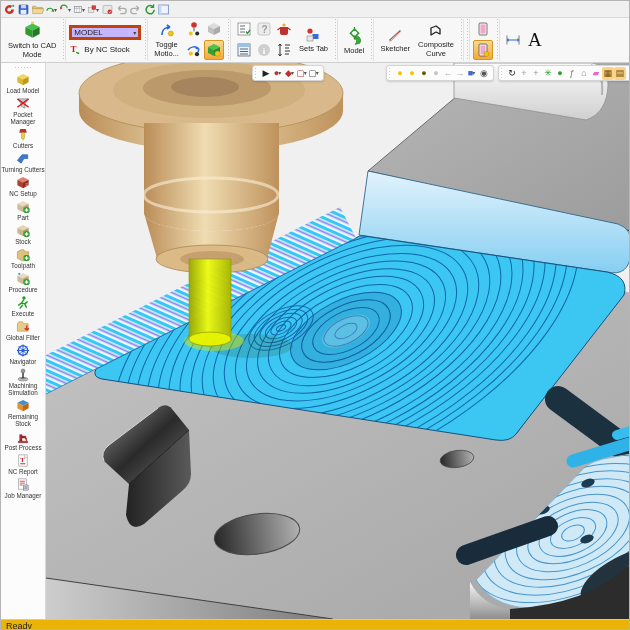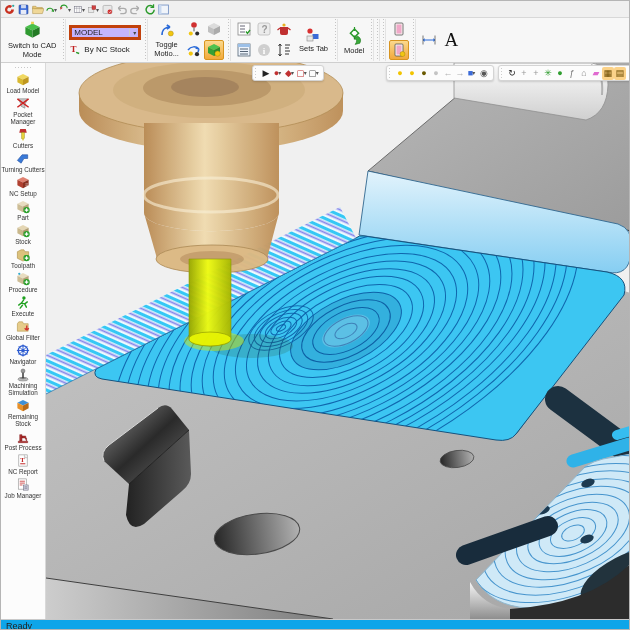--- a/index.html
+++ b/index.html
@@ -45,21 +45,21 @@
   .side-ico svg{width:100%;height:100%;}
   .side-label{font-size:6.3px;line-height:7px;color:#333;text-align:center;width:44px;word-wrap:break-word;}
   #viewport{position:relative;flex:1;background:#f0f0f0;overflow:hidden;}
   #scene{position:absolute;left:0;top:0;}
   .float-toolbar{position:absolute;top:2px;height:16px;background:#fcfcfc;border:1px solid #d4d4d4;border-radius:3px;
                  display:flex;align-items:center;padding:0 3px 0 1px;box-shadow:0 1px 2px rgba(0,0,0,.15);}
   .ft-grip{width:4px;height:12px;background:radial-gradient(circle,#cccccc 0.7px,transparent 1px) 0 0/3px 3px repeat-y;margin-right:2px;}
   .vt{display:inline-flex;align-items:center;justify-content:center;width:12px;height:13px;font-size:9px;
       line-height:12px;border-radius:2px;cursor:default;}
   
-  #statusbar{height:12px;background:#0ea5e9;border-top:1px solid #c9c9c9;display:flex;align-items:center;padding:0 5px;}
+  #statusbar{height:12px;background:#eab308;border-top:1px solid #c9c9c9;display:flex;align-items:center;padding:0 5px;}
   #status-text{font-size:9px;color:#222;}
 </style>
 </head>
 <body>
 
 <div id="app">
 
   <div id="menubar">
     <div id="qat">
 
@@ -348,20 +348,41 @@
             <svg viewBox="0 0 16 16">
               <path d="M8 2.5 l3.5 3.5 -3.5 3.5 -3.5 -3.5 Z" fill="#fff" stroke="#2a9a2a" stroke-width="1.2"></path>
               <path d="M8 0.8 v3.4 M8 8 v3.4" stroke="#2a9a2a" stroke-width="1"></path>
               <path d="M10.5 8.5 q4 2 2 6 l-4 1 q3 -4 -1 -5 Z" fill="#3aa83a" stroke="#1a7a1a" stroke-width=".5"></path>
             </svg>
           </span>
         <span class="rlabel">Model</span>
       </button>
     </div>
     <div class="rsep"></div>
+    <div class="rgroup">
+      <button class="rbig">
+        <span class="ric">
+            <svg viewBox="0 0 16 16">
+              <path d="M2 13 L13 3 l1 1.2 L4 14 Z" fill="#e0e0e0" stroke="#888" stroke-width=".6"></path>
+              <path d="M3 13 l10 -9" stroke="#c03030" stroke-width="1"></path>
+              <path d="M2 14.5 l2.6 -.6 -1.9 -1.9 Z" fill="#c99a8a"></path>
+            </svg>
+          </span>
+        <span class="rlabel">Sketcher</span>
+      </button>
+      <button class="rbig">
+        <span class="ric">
+            <svg viewBox="0 0 16 16">
+              <path d="M3 12 L3 5 L8 3 L12 6 L12 11 L8 9 Z" fill="none" stroke="#222" stroke-width="1.3" stroke-linejoin="round"></path>
+            </svg>
+          </span>
+        <span class="rlabel">Composite
+Curve</span>
+      </button>
+    </div>
     <div class="rsep"></div>
     <div class="rsep"></div>
     <div class="rgroup">
       <div class="rgrid">
         <button class="rsmall">
             <span class="ric">
               <svg viewBox="0 0 16 16">
                 <rect x="4" y="2" width="8" height="12" rx="1" fill="#f8f0ee" stroke="#555" stroke-width=".8"></rect>
                 <rect x="5.5" y="3.5" width="5" height="9" fill="#f0a8c8"></rect>
               </svg>

